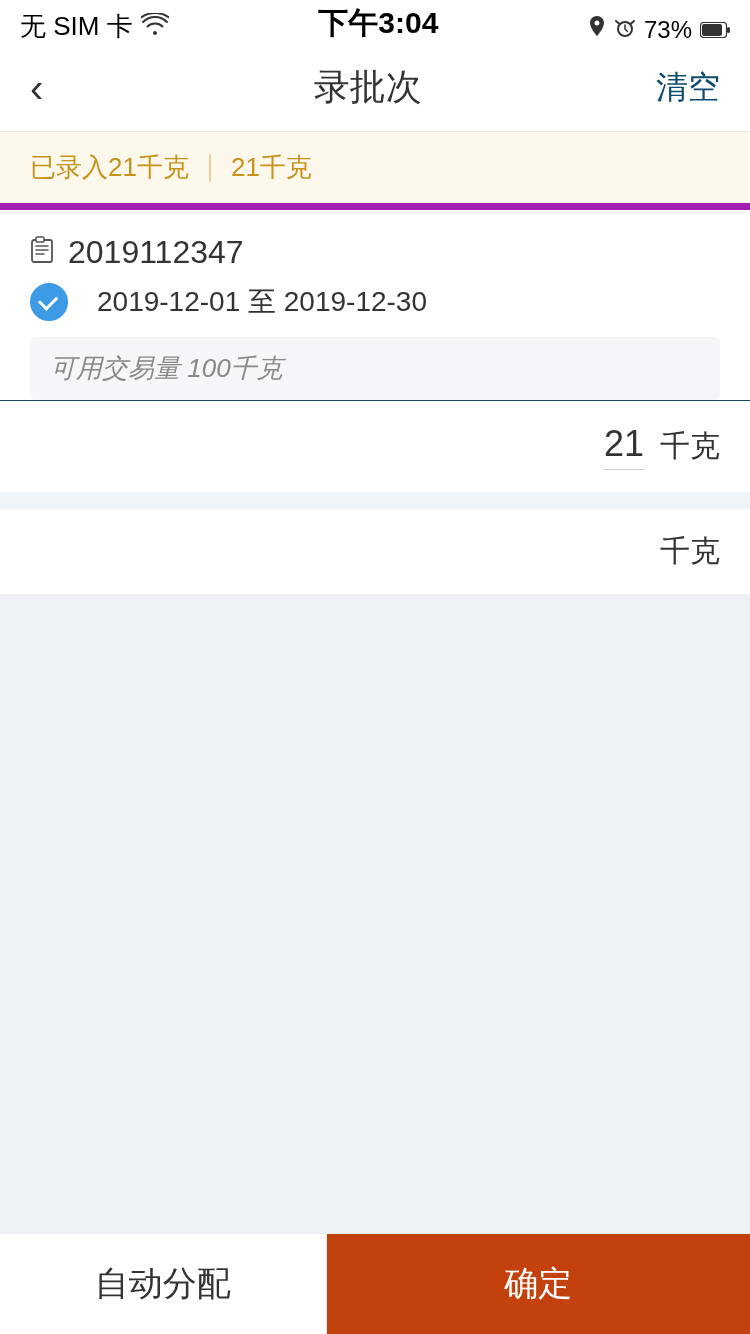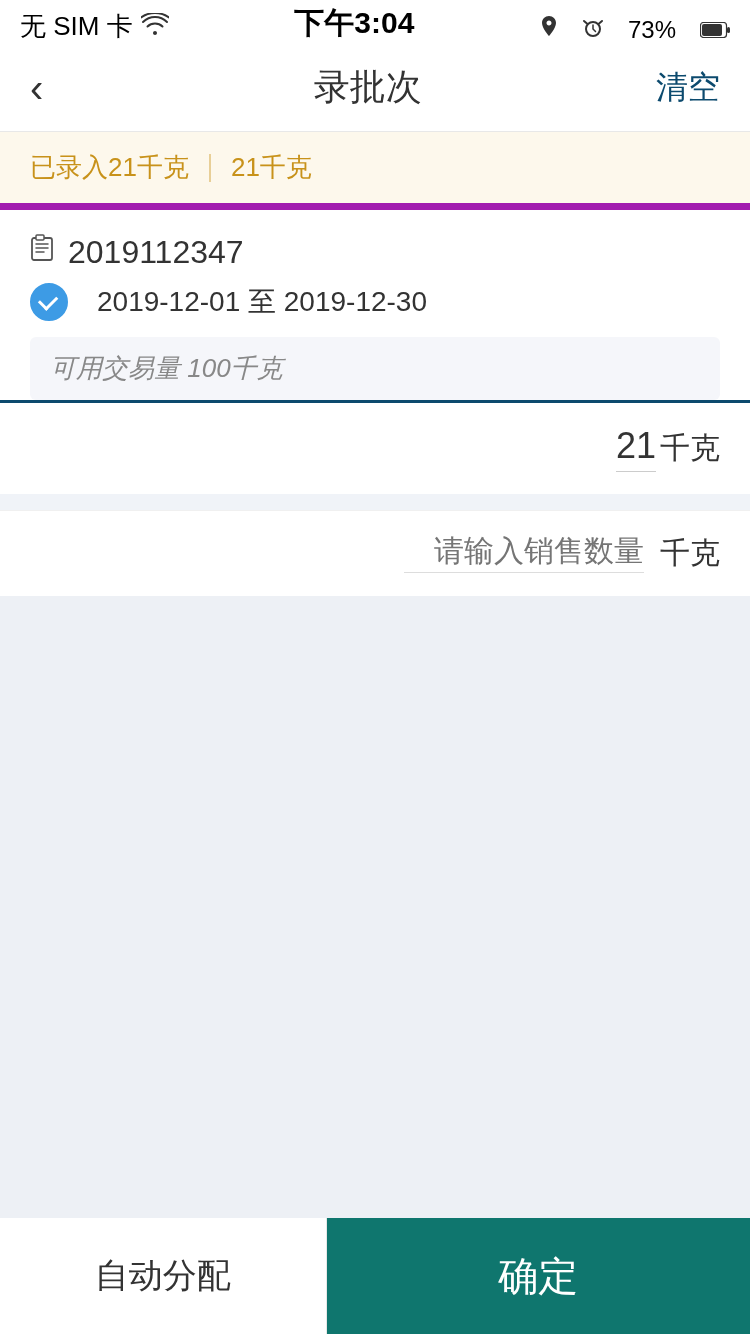--- a/index.html
+++ b/index.html
@@ -29,21 +29,21 @@
       font-size: 26px;
       font-weight: 500;
     }
     .status-center {
       font-size: 30px;
       font-weight: 600;
     }
     .status-right {
       display: flex;
       align-items: center;
-      gap: 24px;
+      gap: 8px;
       font-size: 24px;
     }
 
     
     .nav-bar {
       height: 88px;
       background: #fff;
       display: flex;
       align-items: center;
       justify-content: space-between;
@@ -90,21 +90,21 @@
     }
 
     
     .batch-card {
       background: #fff;
       margin-top: 0;
       padding: 24px 30px 0;
     }
     .batch-header {
       display: flex;
-      align-items: flex-start;
+      align-items: flex-end;
       gap: 10px;
       margin-bottom: 12px;
     }
     .batch-icon {
       font-size: 30px;
       color: #555;
     }
     .batch-number {
       font-size: 32px;
       font-weight: 500;
@@ -156,22 +156,22 @@
       font-style: italic;
     }
 
     
     .quantity-row {
       background: #fff;
       padding: 22px 30px;
       display: flex;
       align-items: center;
       justify-content: flex-end;
-      gap: 4px;
-      border-top: 3px solid #0c4a6e;
+      gap: 16px;
+      border-top: 1px solid #0c4a6e;
     }
     .quantity-value {
       font-size: 36px;
       color: #333;
       font-weight: 500;
     }
     .quantity-unit {
       font-size: 30px;
       color: #333;
     }
@@ -220,38 +220,38 @@
       background: #edf0f5;
       min-height: 340px;
     }
 
     
     .bottom-bar {
       position: fixed;
       bottom: 0;
       left: 0;
       width: 750px;
-      height: 116px;
+      height: 100px;
       display: flex;
       background: #fff;
     }
     .btn-auto {
       flex: 1;
       background: #fff;
       border: none;
       font-size: 34px;
       color: #333;
       cursor: pointer;
       border-right: 1px solid #e8e8e8;
     }
     .btn-confirm {
       flex: 1.3;
-      background: #0f766e;
+      background: #c2410c;
       border: none;
-      font-size: 40px;
+      font-size: 34px;
       color: #fff;
       cursor: pointer;
     }
 
     .main-content {
       display: flex;
       flex-direction: column;
       min-height: calc(1334px - 44px - 88px - 100px);
     }
   </style>
@@ -336,23 +336,20 @@
     <span class="quantity-underline">
       <span class="quantity-value">21</span>
     </span>
     <span class="quantity-unit">千克</span>
   </div>
 
   <div class="section-divider"></div>
 
 
   <div class="input-row" style="background:#fff;">
-    <div class="input-underline">
-      <input type="text" class="input-field" placeholder="请输入销售数量" style="">
-    </div>
     <span class="unit-label">千克</span>
   </div>
 
   <div class="bottom-spacer"></div>
 
 </div>
 
 <div class="bottom-bar">
   <button class="btn-auto">自动分配</button>
   <button class="btn-confirm">确定</button>

